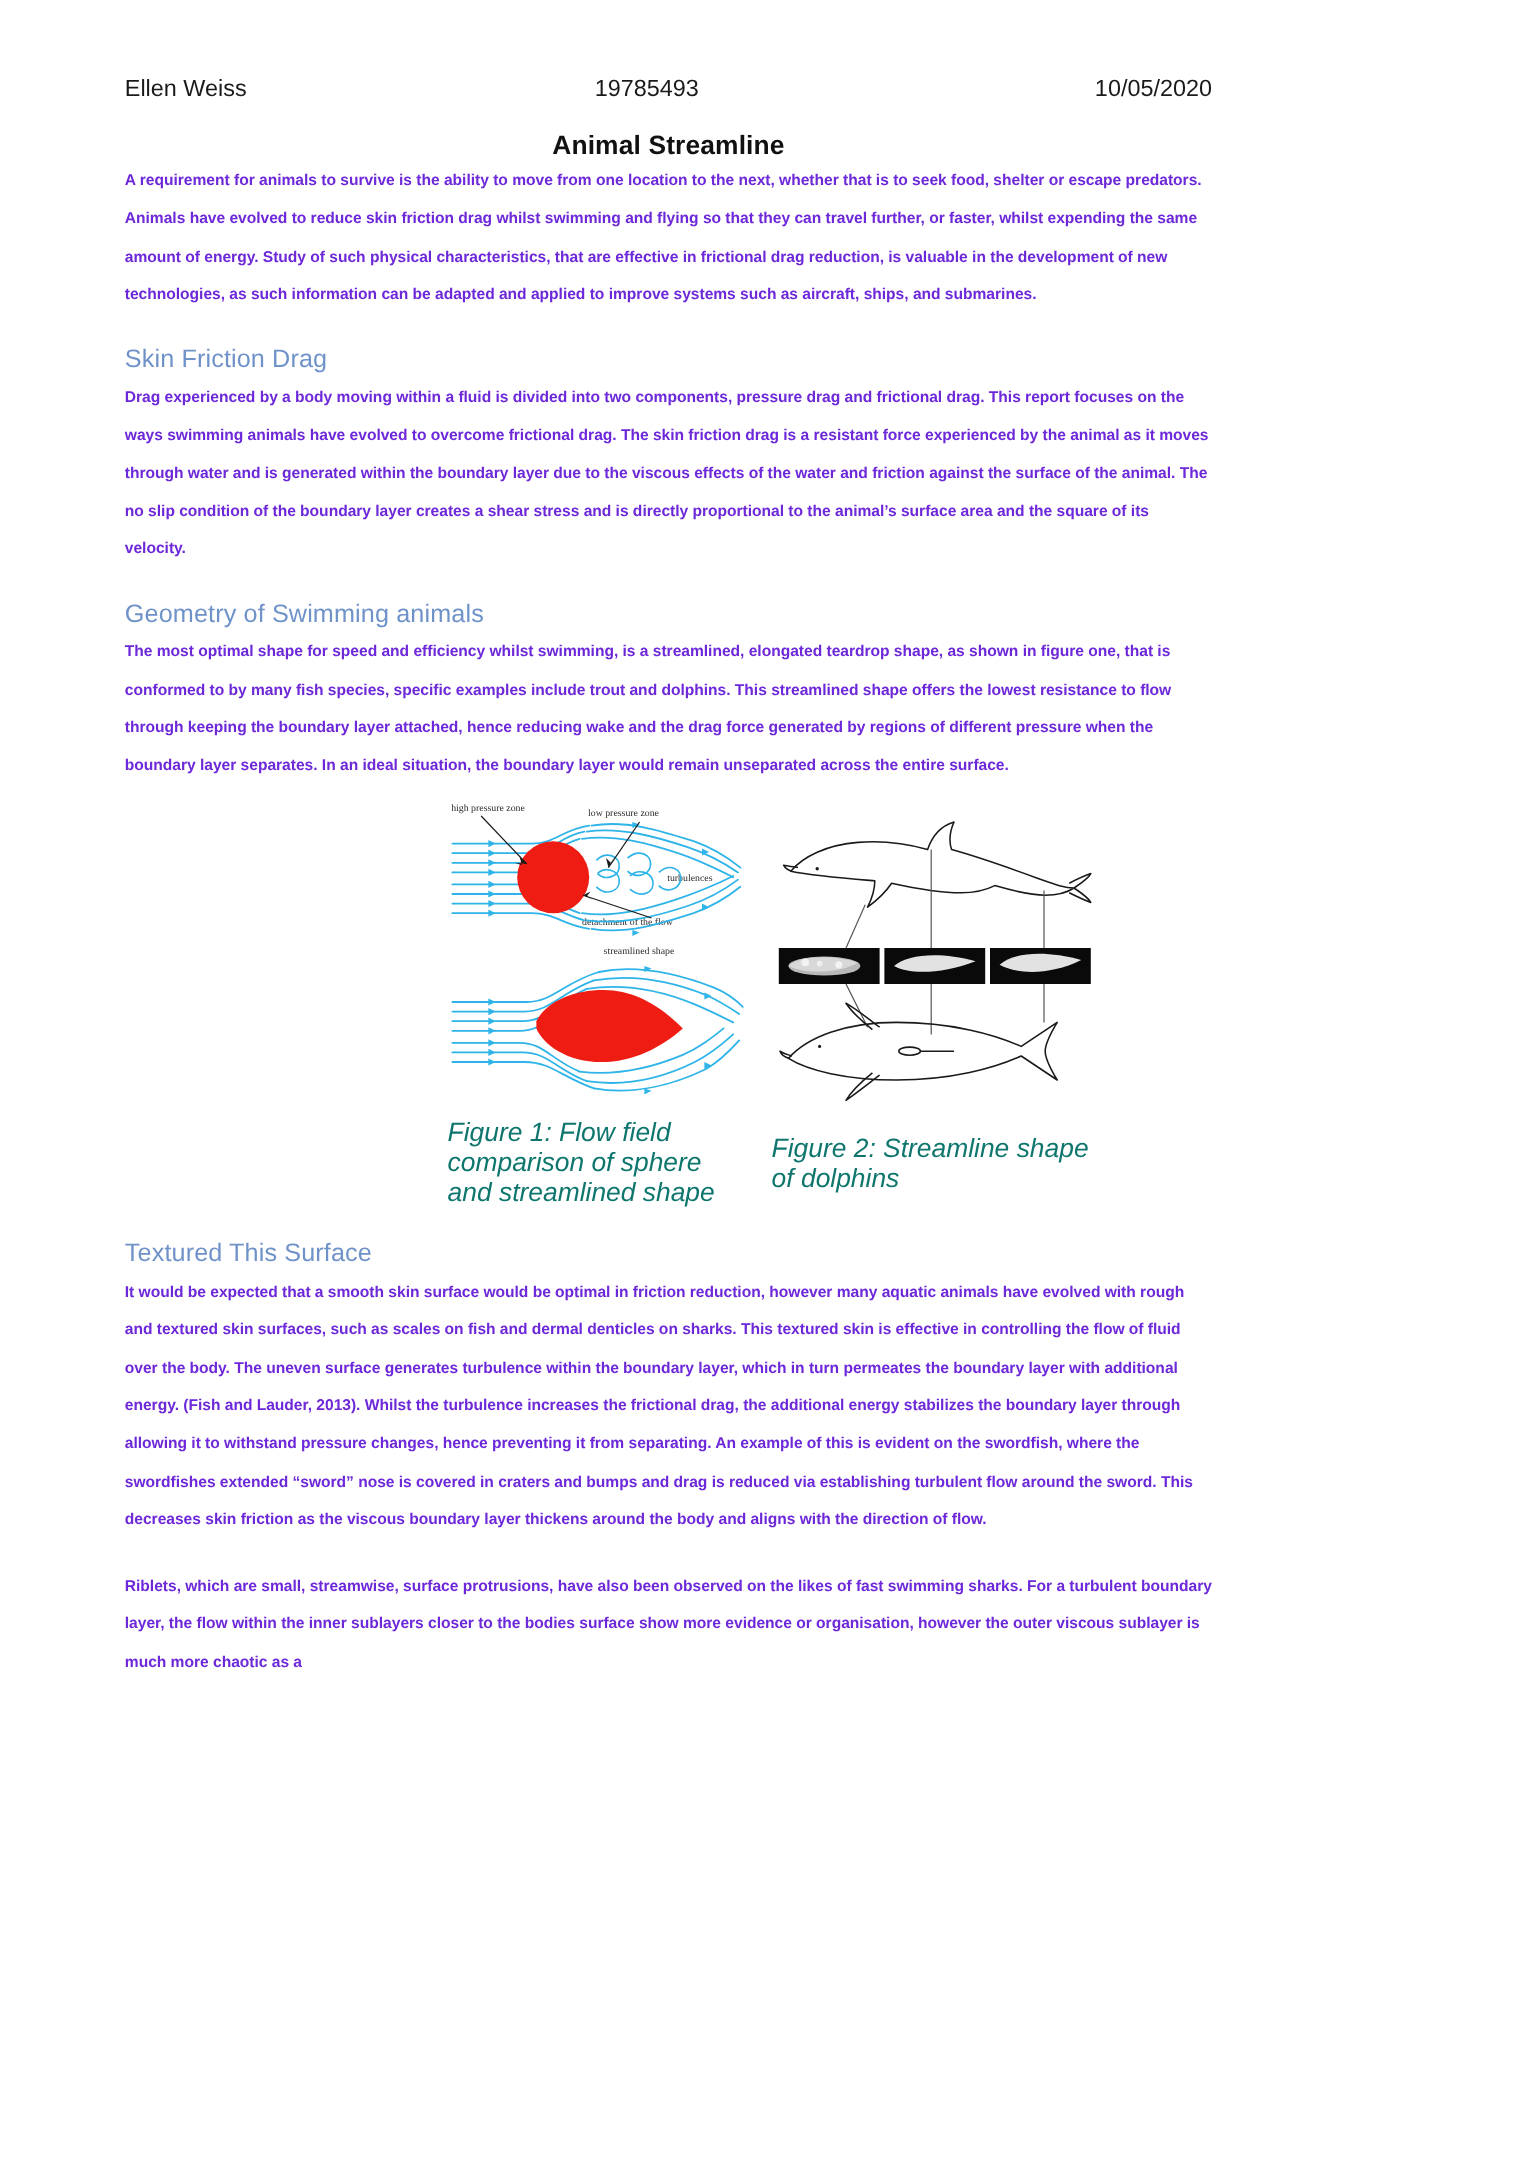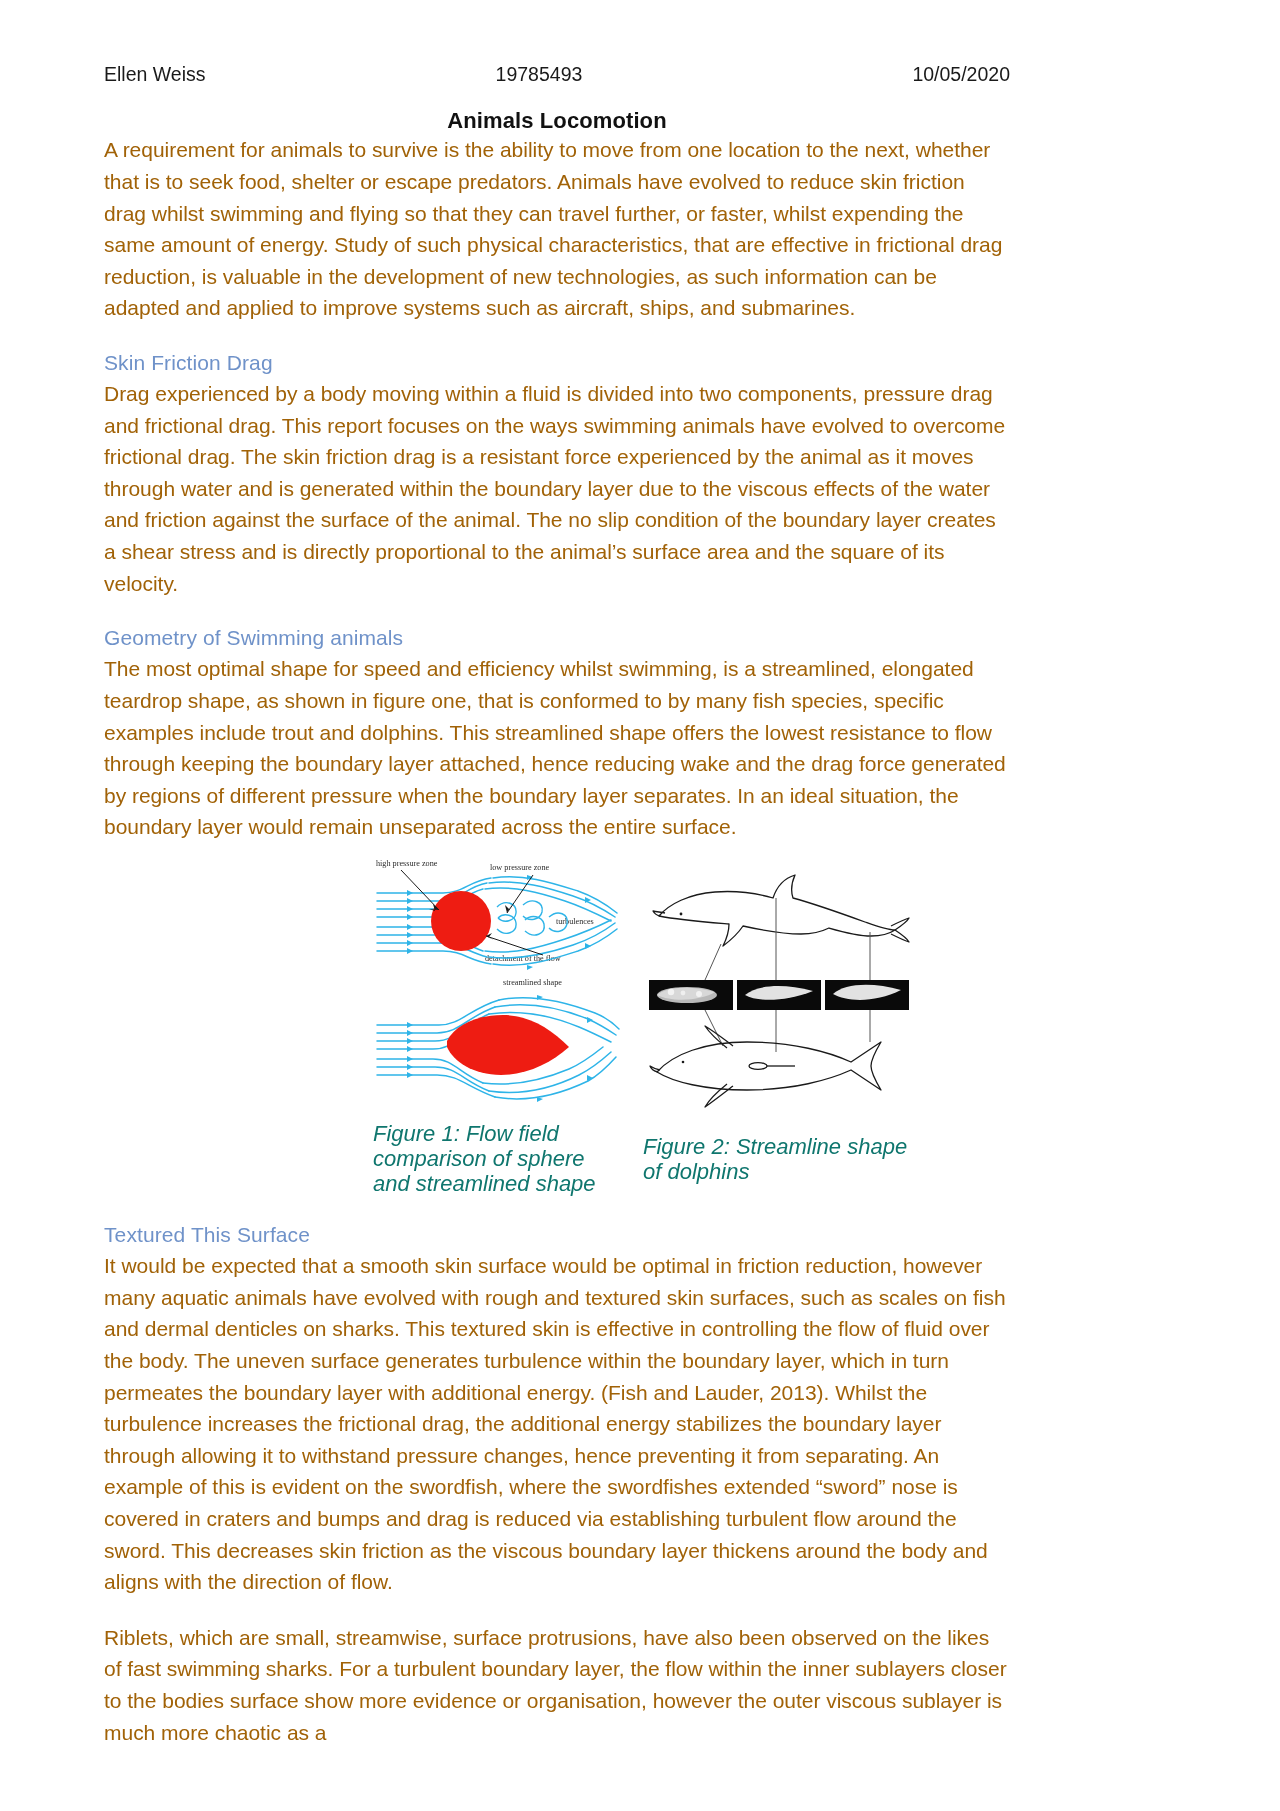--- a/index.html
+++ b/index.html
@@ -71,26 +71,27 @@
     font-size: 21px;
     font-weight: normal;
     color: #6f92c9;
     margin: 26px 0 3px 0;
     line-height: 1.2;
     letter-spacing: 0.1px;
   }
 
   
   p.body {
-    font-size: 21px;
+    font-size: 13px;
     line-height: 31.6px;
-    color: #a16207;
+    color: #6d28d9;
     margin: 0 0 0 0;
     text-align: left;
     letter-spacing: -0.02px;
+    font-weight: bold;
   }
   p.body + p.body { margin-top: 24px; }
 
   
   .figure-row {
     display: flex;
     justify-content: center;
     align-items: center;
     gap: 22px;
     margin-top: 14px;
@@ -120,21 +121,21 @@
 
 <div class="page">
   <div class="content">
 
     <div class="doc-header">
       <span class="hdr-name">Ellen Weiss</span>
       <span class="hdr-id">19785493</span>
       <span class="hdr-date">10/05/2020</span>
     </div>
 
-    <div class="doc-title">Animals Locomotion</div>
+    <div class="doc-title">Animal Streamline</div>
 
     <p class="body">A requirement for animals to survive is the ability to move from one location to the next, whether that is to seek food, shelter or escape predators. Animals have evolved to reduce skin friction drag whilst swimming and flying so that they can travel further, or faster, whilst expending the same amount of energy. Study of such physical characteristics, that are effective in frictional drag reduction, is valuable in the development of new technologies, as such information can be adapted and applied to improve systems such as aircraft, ships, and submarines.</p>
 
     <h3 class="h-minor">Skin Friction Drag</h3>
     <p class="body">Drag experienced by a body moving within a fluid is divided into two components, pressure drag and frictional drag. This report focuses on the ways swimming animals have evolved to overcome frictional drag. The skin friction drag is a resistant force experienced by the animal as it moves through water and is generated within the boundary layer due to the viscous effects of the water and friction against the surface of the animal. The no slip condition of the boundary layer creates a shear stress and is directly proportional to the animal’s surface area and the square of its velocity.</p>
 
     <h3 class="h-minor">Geometry of Swimming animals</h3>
     <p class="body">The most optimal shape for speed and efficiency whilst swimming, is a streamlined, elongated teardrop shape, as shown in figure one, that is conformed to by many fish species, specific examples include trout and dolphins. This streamlined shape offers the lowest resistance to flow through keeping the boundary layer attached, hence reducing wake and the drag force generated by regions of different pressure when the boundary layer separates.  In an ideal situation, the boundary layer would remain unseparated across the entire surface.</p>
 
     <div class="figure-row">

